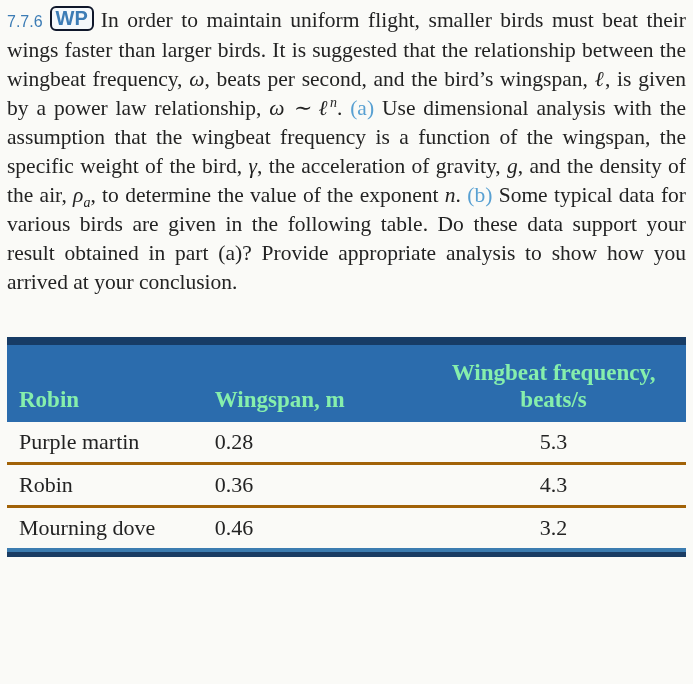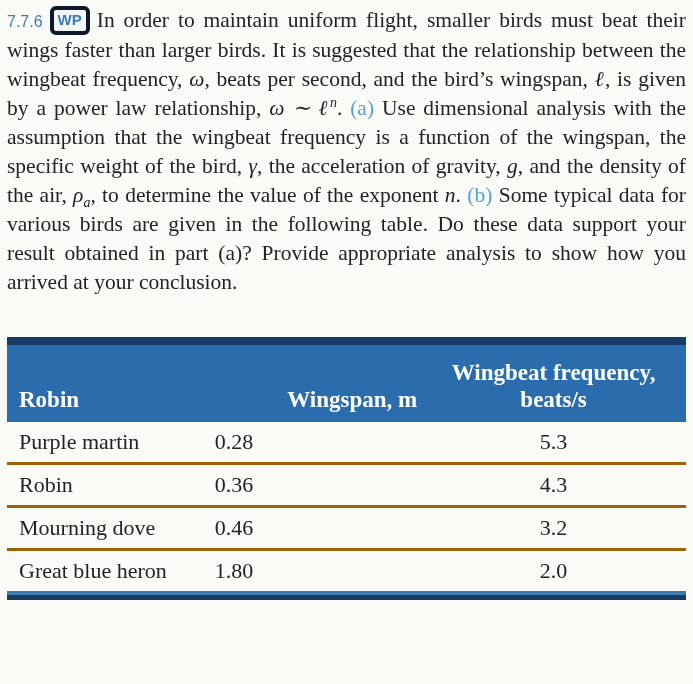--- a/index.html
+++ b/index.html
@@ -23,25 +23,25 @@
   .pnum {
     color: #3c7cb5;
     font-weight: normal;
     font-family: "Liberation Sans", sans-serif;
     font-size: 16px;
   }
   .badge {
     display: inline-block;
     font-family: "Liberation Sans", sans-serif;
     font-weight: bold;
-    font-size: 15px;
+    font-size: 20px;
     line-height: 20px;
     color: #3c7cb5;
     background: #f4f8fb;
-    border: 4px solid #0f172a;
+    border: 2px solid #0f172a;
     border-radius: 6px;
     padding: 0 4px 1px 4px;
     margin: 0 7px 0 7px;
     vertical-align: 2px;
   }
   .it { font-style: italic; }
   .blue { color: #58a0d2; }
   sup, sub {
     font-size: 14px;
     line-height: 0;
@@ -49,29 +49,29 @@
 
   
   .birds-table {
     width: 100%;
     border-collapse: collapse;
     border-top: 8px solid #173c66;
     font-size: 22px;
   }
   .birds-table thead th {
     background: #2b6cad;
-    color: #ffffff;
+    color: #86efac;
     font-weight: bold;
     font-size: 23px;
     vertical-align: bottom;
     padding: 14px 4px 9px 4px;
     line-height: 27px;
   }
   .birds-table thead th.c1 { text-align: left; padding-left: 12px; }
-  .birds-table thead th.c2 { text-align: right; }
+  .birds-table thead th.c2 { text-align: left; }
   .birds-table thead th.c3 { text-align: center; white-space: pre-line; }
   .birds-table tbody td {
     padding: 7px 4px 7px 4px;
     height: 24px;
     border-bottom: 3px solid #a16207;
     vertical-align: middle;
   }
   .birds-table tbody tr:last-child td { border-bottom: none; }
   .birds-table tbody td.c1 { text-align: left; padding-left: 12px; }
   .birds-table tbody td.c2 { text-align: left; }
@@ -110,23 +110,18 @@
       <tr>
         <td class="c1">Robin</td>
         <td class="c2">0.36</td>
         <td class="c3">4.3</td>
       </tr>
       <tr>
         <td class="c1">Mourning dove</td>
         <td class="c2">0.46</td>
         <td class="c3">3.2</td>
       </tr>
-      <tr>
-        <td class="c1">Great blue heron</td>
-        <td class="c2">1.80</td>
-        <td class="c3">2.0</td>
-      </tr>
     </tbody>
   </table>
   <div class="table-bottom-rule-light"></div>
   <div class="table-bottom-rule-dark"></div>
 
 </div>
 
 </body></html>

